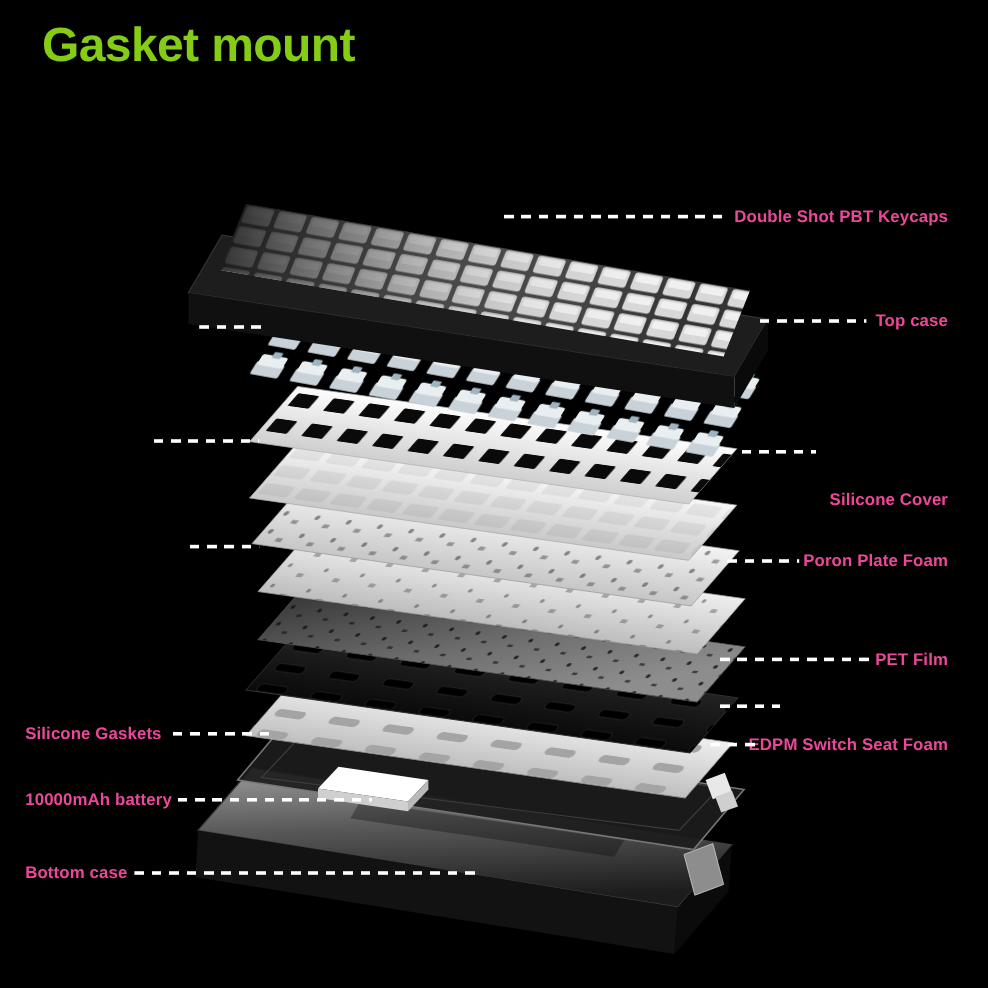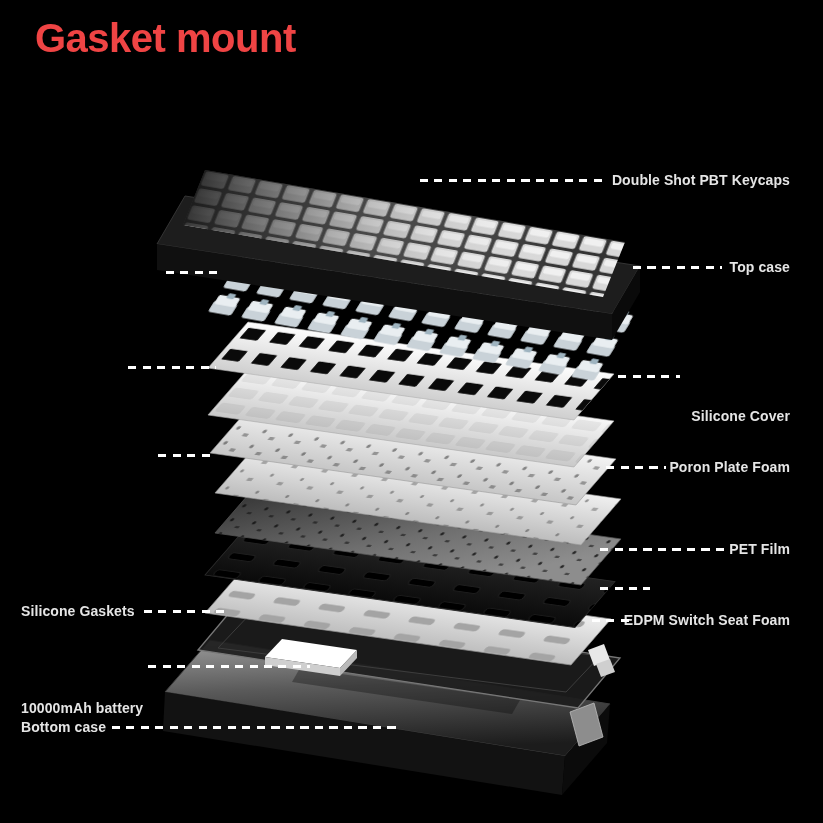--- a/index.html
+++ b/index.html
@@ -1,22 +1,22 @@
 <!DOCTYPE html>
 <html><head>
 <meta charset="utf-8">
 <style>
   html,body{margin:0;padding:0;background:#000;}
   .stage{position:relative;width:823px;height:823px;background:#000;overflow:hidden;
          font-family:"Liberation Sans","DejaVu Sans",sans-serif;color:#fff;}
   .stage svg{position:absolute;left:0;top:0;}
   .title{position:absolute;left:35px;top:16px;font-size:40px;font-weight:700;
-         letter-spacing:-0.5px;color:#ef4444;margin:0;}
+         letter-spacing:-0.5px;color:#84cc16;margin:0;}
   .lbl{position:absolute;font-size:14px;font-weight:700;letter-spacing:0.1px;
-       line-height:22px;color:#e5e5e5;white-space:nowrap;}
+       line-height:22px;color:#ec4899;white-space:nowrap;}
   .lbl.wrap{white-space:normal;}
   .lbl.right{text-align:right;}
   .c-pcplate{max-width:106px;}
   .c-ixpe{max-width:142px;}
   .dash{position:absolute;height:3px;
         background:repeating-linear-gradient(90deg,#fff 0 8px,transparent 8px 14.5px);}
 </style>
 </head>
 <body>
 
@@ -178,21 +178,21 @@
 
   <span class="dash" style="left:166px;top:271px;width:58px;"></span>
 
   <span class="dash" style="left:128px;top:366px;width:88px;"></span>
 
   <span class="dash" style="left:158px;top:454px;width:58px;"></span>
 
   <span class="lbl" style="left:21px;top:600px;">Silicone Gaskets</span>
   <span class="dash" style="left:144px;top:610px;width:82px;"></span>
 
-  <span class="lbl" style="left:21px;top:655px;margin-top:42px;">10000mAh battery</span>
+  <span class="lbl" style="left:21px;top:655px;">10000mAh battery</span>
   <span class="dash" style="left:148px;top:665px;width:162px;"></span>
 
   <span class="lbl" style="left:21px;top:716px;">Bottom case</span>
   <span class="dash" style="left:112px;top:726px;width:288px;"></span>
 
   <span class="lbl right" style="right:33px;top:169px;">Double Shot PBT Keycaps</span>
   <span class="dash" style="left:420px;top:179px;width:185px;"></span>
 
   <span class="lbl right" style="right:33px;top:256px;">Top case</span>
   <span class="dash" style="left:633px;top:266px;width:89px;"></span>

